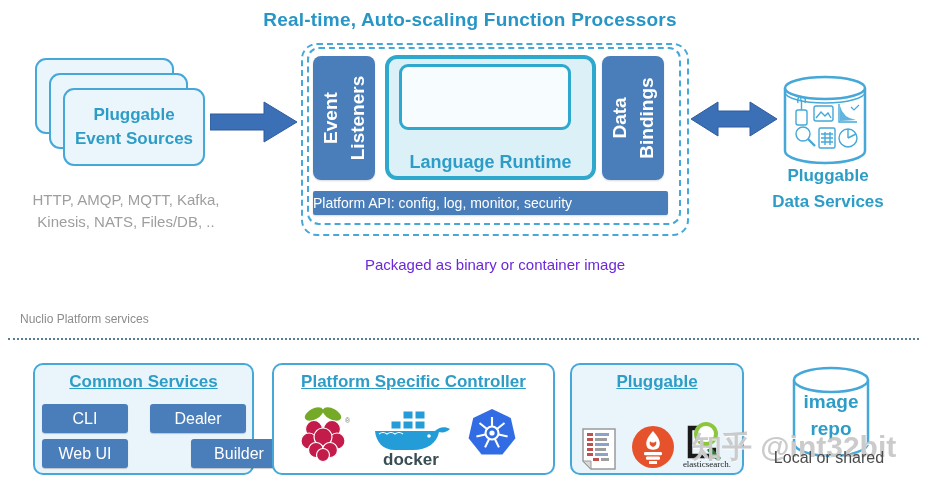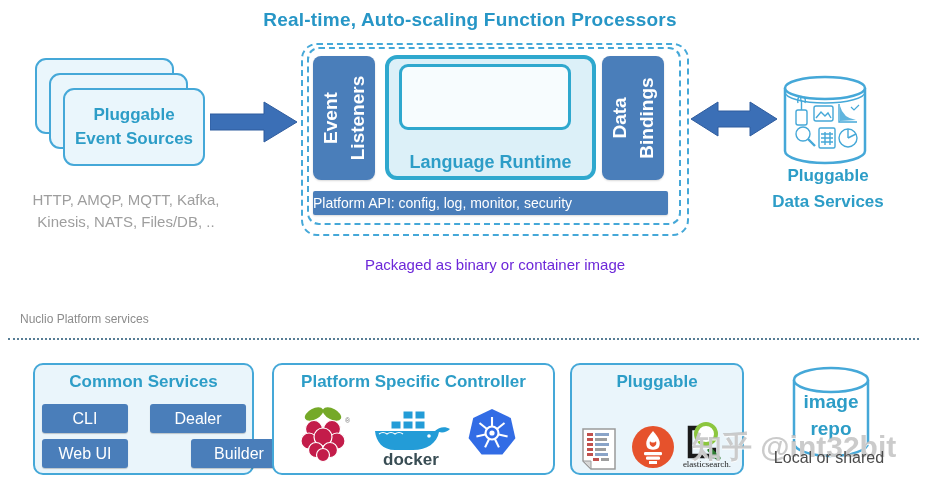--- a/index.html
+++ b/index.html
@@ -71,21 +71,21 @@
     left:758px; top:163px; width:140px; text-align:center;
     color:#2D9DC7; font-weight:bold; font-size:17px; line-height:26px;
   }
 
   
   .nuclio-label { left:20px; top:312px; color:#8C8C8C; font-size:12px; }
   .divider { left:8px; right:8px; top:338px; border-top:2px dotted #577D95; height:0; }
 
   
   .panel { top:363px; height:112px; border:2px solid #45A8D8; border-radius:10px; box-sizing:border-box; }
-  .panel-title { color:#2D9DC7; font-weight:bold; font-size:17px; text-align:center; }
+  .panel-title { color:#2D9DC7; font-weight:bold; font-size:17px; text-align:center;text-decoration:underline; }
   .panel.light { background:#EAF5FB; }
   .panel.white { background:#fff; }
 
   .svc-btn {
     position:absolute; background:#4A7EBA; color:#fff; font-size:16px;
     border-radius:3px; display:flex; align-items:center; justify-content:center;
     box-shadow:0 1px 1px rgba(0,0,0,.2); height:29px;
   }
   .logo-label { font-weight:bold; color:#2E3A46; }
 

